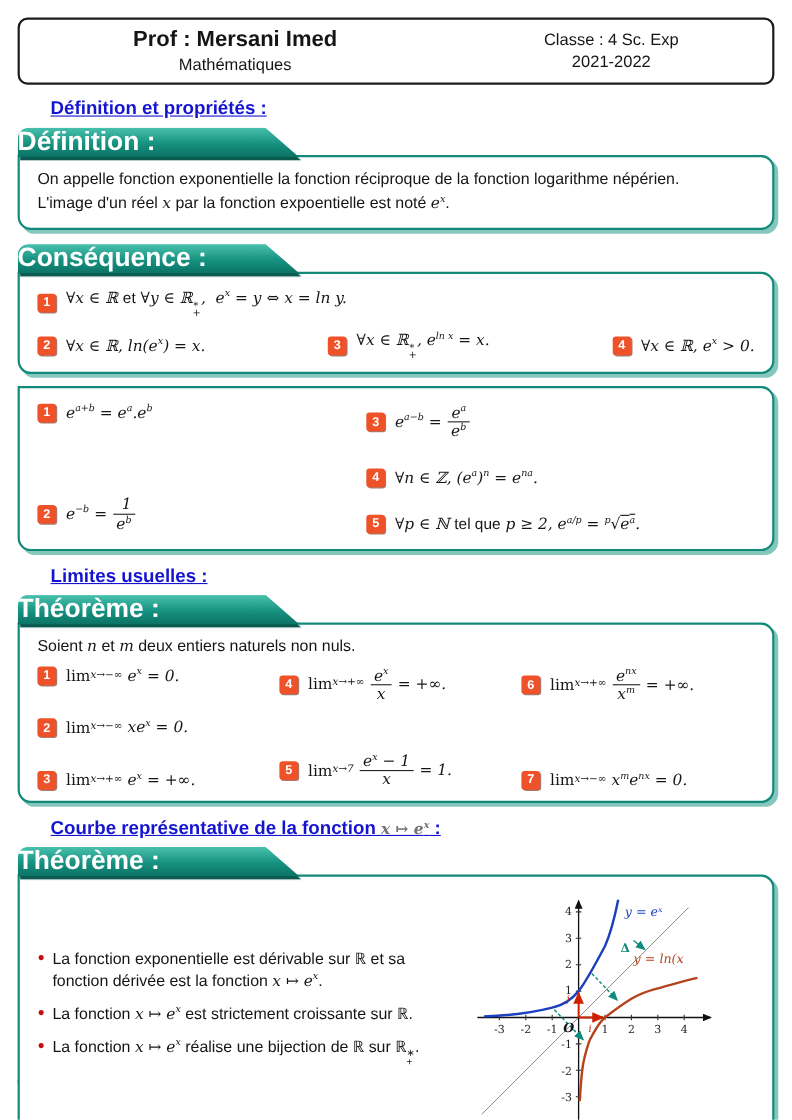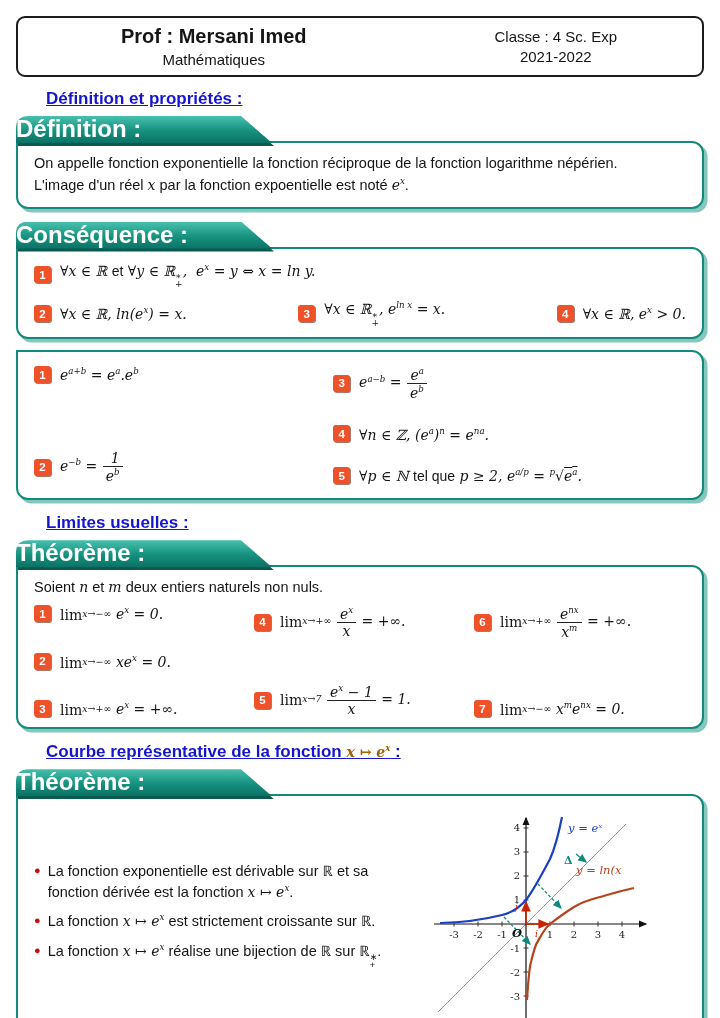--- a/index.html
+++ b/index.html
@@ -13,21 +13,21 @@
   .hc2{flex:1.0;border-left:2px solid #333;border-right:2px solid #333;}
   .hc3{flex:0.85;border-radius:20px;}
   .hc1 .l1{font-size:20px;font-weight:bold;}
   .hc1 .l2{font-size:15px;}
   .hc2 .l1{font-size:17.5px;font-weight:bold;color:#c11211;}
   .hc2 .l2{font-size:15px;}
   .hc3 .l1,.hc3 .l2{font-size:15px;}
 
   
   .blue-h{color:#1515d0;font-weight:bold;font-size:17px;margin:12px 0 7px 46px;text-decoration:underline;}
-  .blue-h .m{color:#a16207;}
+  .blue-h .m{color:#737373;}
 
   
   .section{margin:0 16px 13px;}
   .banner{position:relative;z-index:2;width:256px;height:27px;filter:drop-shadow(2.5px 3px 0 #0a5a50);}
   .banner-shape{width:100%;height:100%;box-sizing:border-box;color:#fff;font-weight:bold;font-size:24px;
     line-height:26px;
     background:linear-gradient(180deg,#49c0ae 0%,#16917f 55%,#0b7265 100%);
     clip-path:path('M0 27 L0 12 Q0 0 13 0 L225 0 L256 27 Z');}
   .sbox{position:relative;z-index:1;margin-top:-2px;background:#fff;border:2px solid #128a7b;
         border-radius:0 12px 12px 12px;box-shadow:3.5px 3.5px 0 #85c7bd;padding:10px 16px;}

